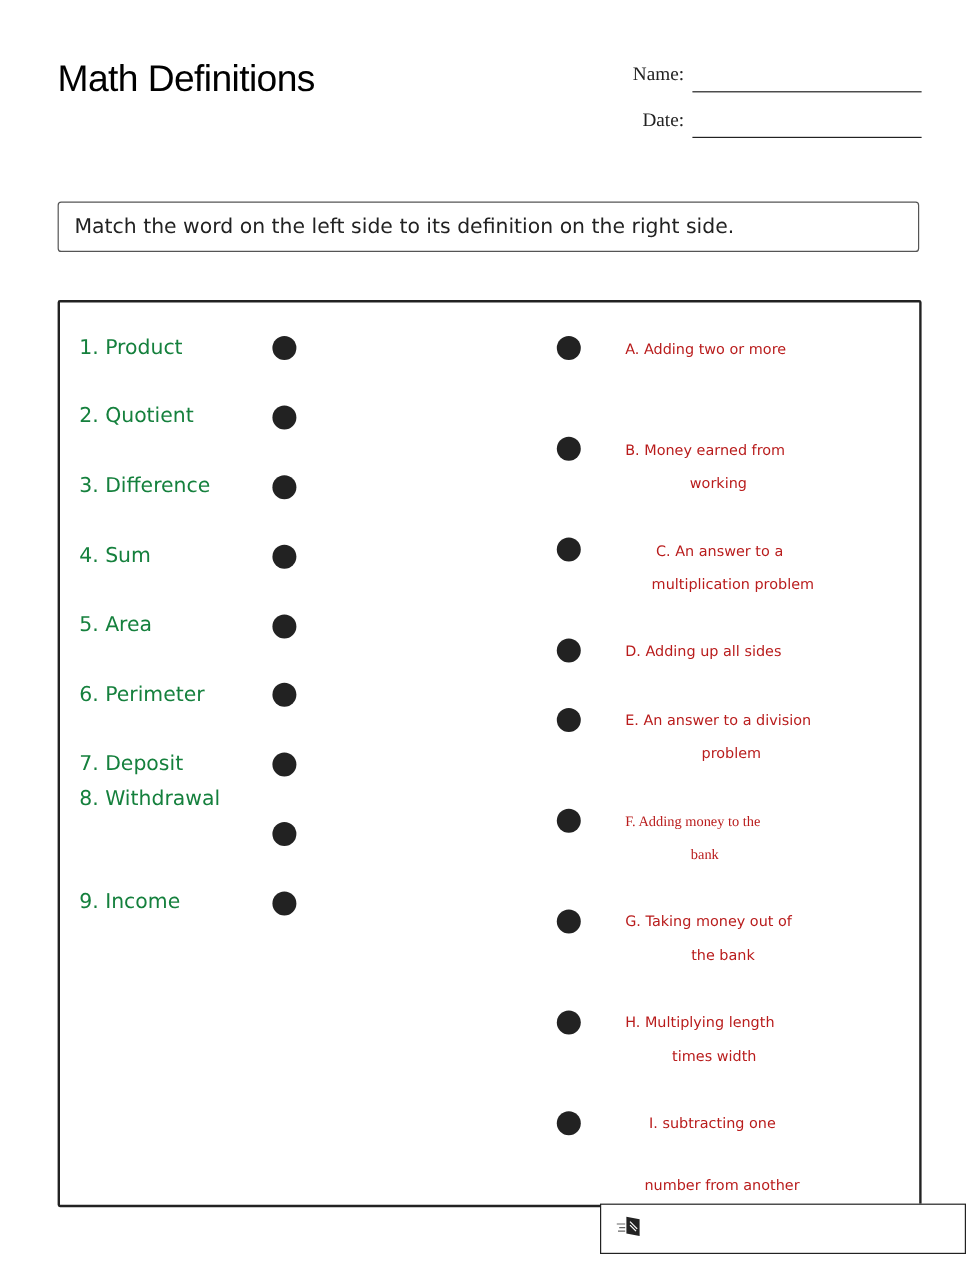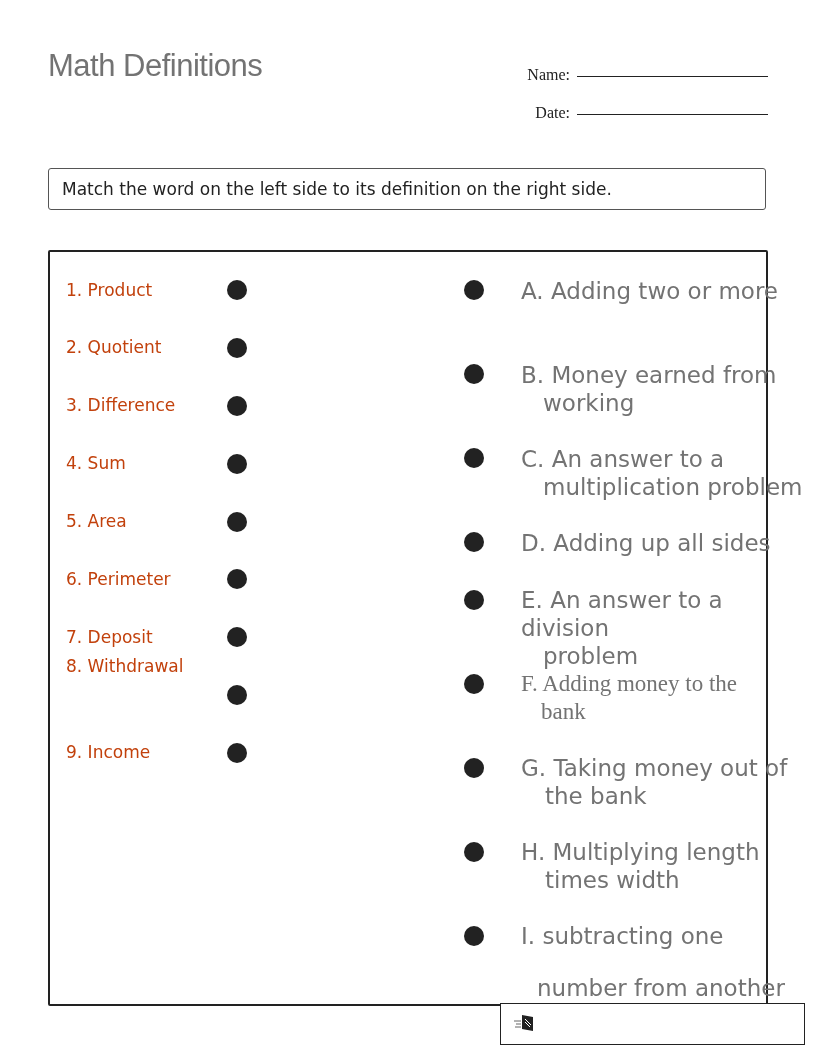--- a/index.html
+++ b/index.html
@@ -1,25 +1,25 @@
 <!DOCTYPE html>
 <html><head>
 <meta charset="utf-8">
 <style>
   html, body { margin:0; padding:0; background:#fff; }
   body { width:816px; height:1056px; position:relative; overflow:hidden; font-family:"DejaVu Sans", sans-serif; color:#222; }
-  .title { position:absolute; left:48px; top:48px; font-size:31px; font-weight:normal; color:#737373; letter-spacing:-0.5px; font-family:"Liberation Sans", sans-serif; }
+  .title { position:absolute; left:48px; top:48px; font-size:31px; font-weight:normal; color:#000000; letter-spacing:-0.5px; font-family:"Liberation Sans", sans-serif; }
   .field { position:absolute; font-family:"Liberation Serif", serif; font-size:16px; color:#222; }
-  .field .lbl { position:absolute; right:0; top:12px; white-space:nowrap; }
+  .field .lbl { position:absolute; right:0; top:0; white-space:nowrap; }
   .field-line { position:absolute; border-bottom:1px solid #222; width:191px; }
   .instr { position:absolute; left:48px; top:168px; width:718px; height:42px; border:1px solid #555; border-radius:3px; box-sizing:border-box; padding-left:13px; line-height:40px; font-size:17px; color:#222; }
   .box { position:absolute; left:48px; top:250px; width:720px; height:756px; border:2px solid #222; border-radius:2px; box-sizing:border-box; }
-  .lw { position:absolute; left:66px; font-size:17px; color:#c2410c; white-space:nowrap; }
+  .lw { position:absolute; left:66px; font-size:17px; color:#15803d; white-space:nowrap; }
   .dot { position:absolute; width:20px; height:20px; border-radius:50%; background:#222; }
-  .def { position:absolute; left:521px; font-size:23px; line-height:28px; color:#737373; }
+  .def { position:absolute; left:521px; font-size:12px; line-height:28px; color:#b91c1c;text-align:center; }
   .def .l2 { padding-left:22px; }
   .footer { position:absolute; left:500px; top:1003px; width:305px; height:42px; border:1px solid #222; background:#fff; box-sizing:border-box; display:flex; align-items:center; padding-left:12px; font-size:13px; color:#222; }
   .footer svg { margin-right:6px; }
 </style>
 </head>
 <body>
 
 <div class="title">Math Definitions</div>
 
 <div class="field" style="left:500px; top:54px; width:70px;">

